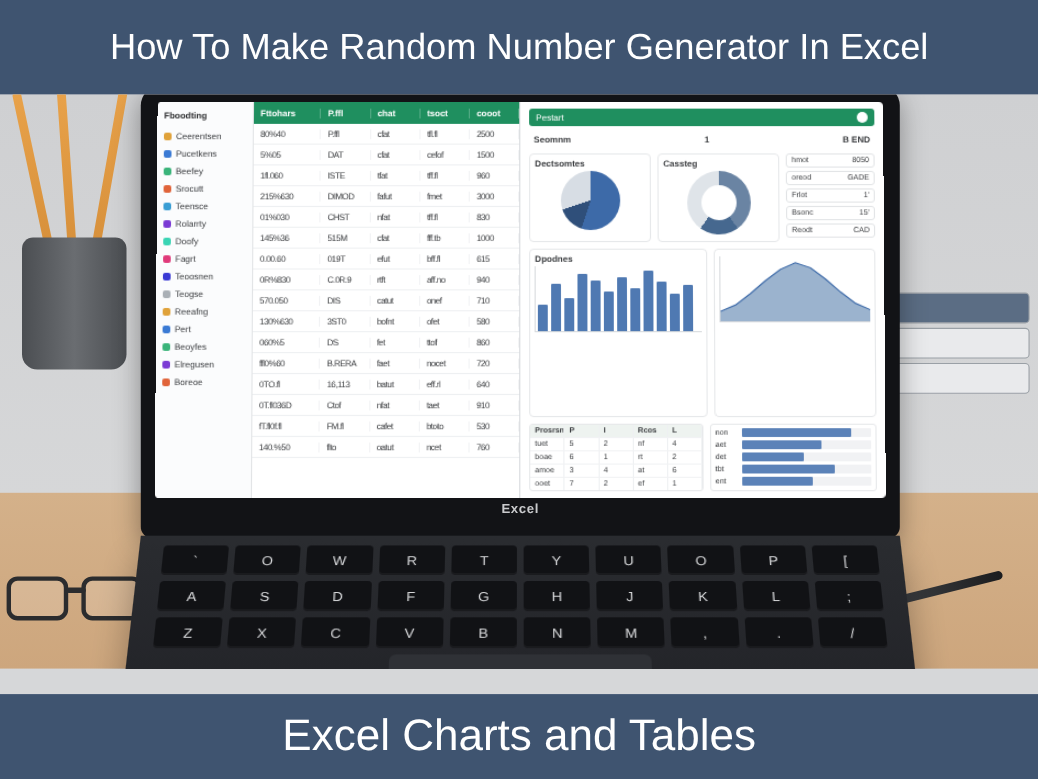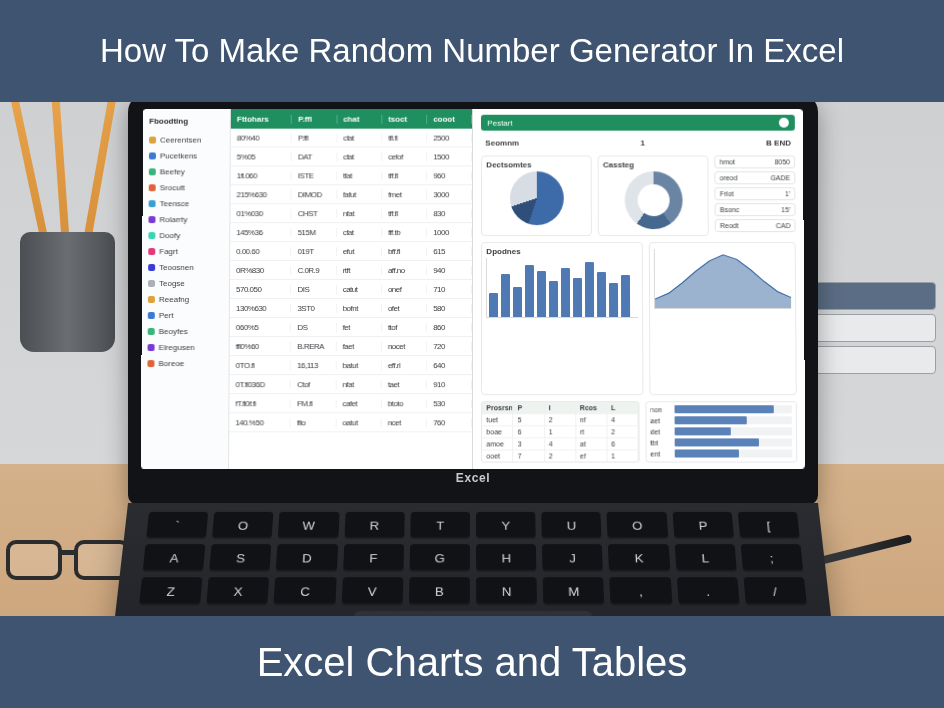--- a/index.html
+++ b/index.html
@@ -13,30 +13,30 @@
   }
   .banner {
     background: #3f5470;
     color: #ffffff;
     text-align: center;
     display: flex;
     align-items: center;
     justify-content: center;
   }
   .banner-top {
-    height: 102px;
+    height: 86px;
     font-size: 33px;
     font-weight: 500;
   }
   .banner-bottom {
     position: absolute;
     bottom: 0;
     left: 0;
     right: 0;
-    height: 92px;
+    height: 77px;
     font-size: 40px;
     font-weight: 400;
   }
   .scene {
     height: 522px;
     position: relative;
     background: linear-gradient(#cfd0d2, #d9dadb);
     overflow: hidden;
   }
   

